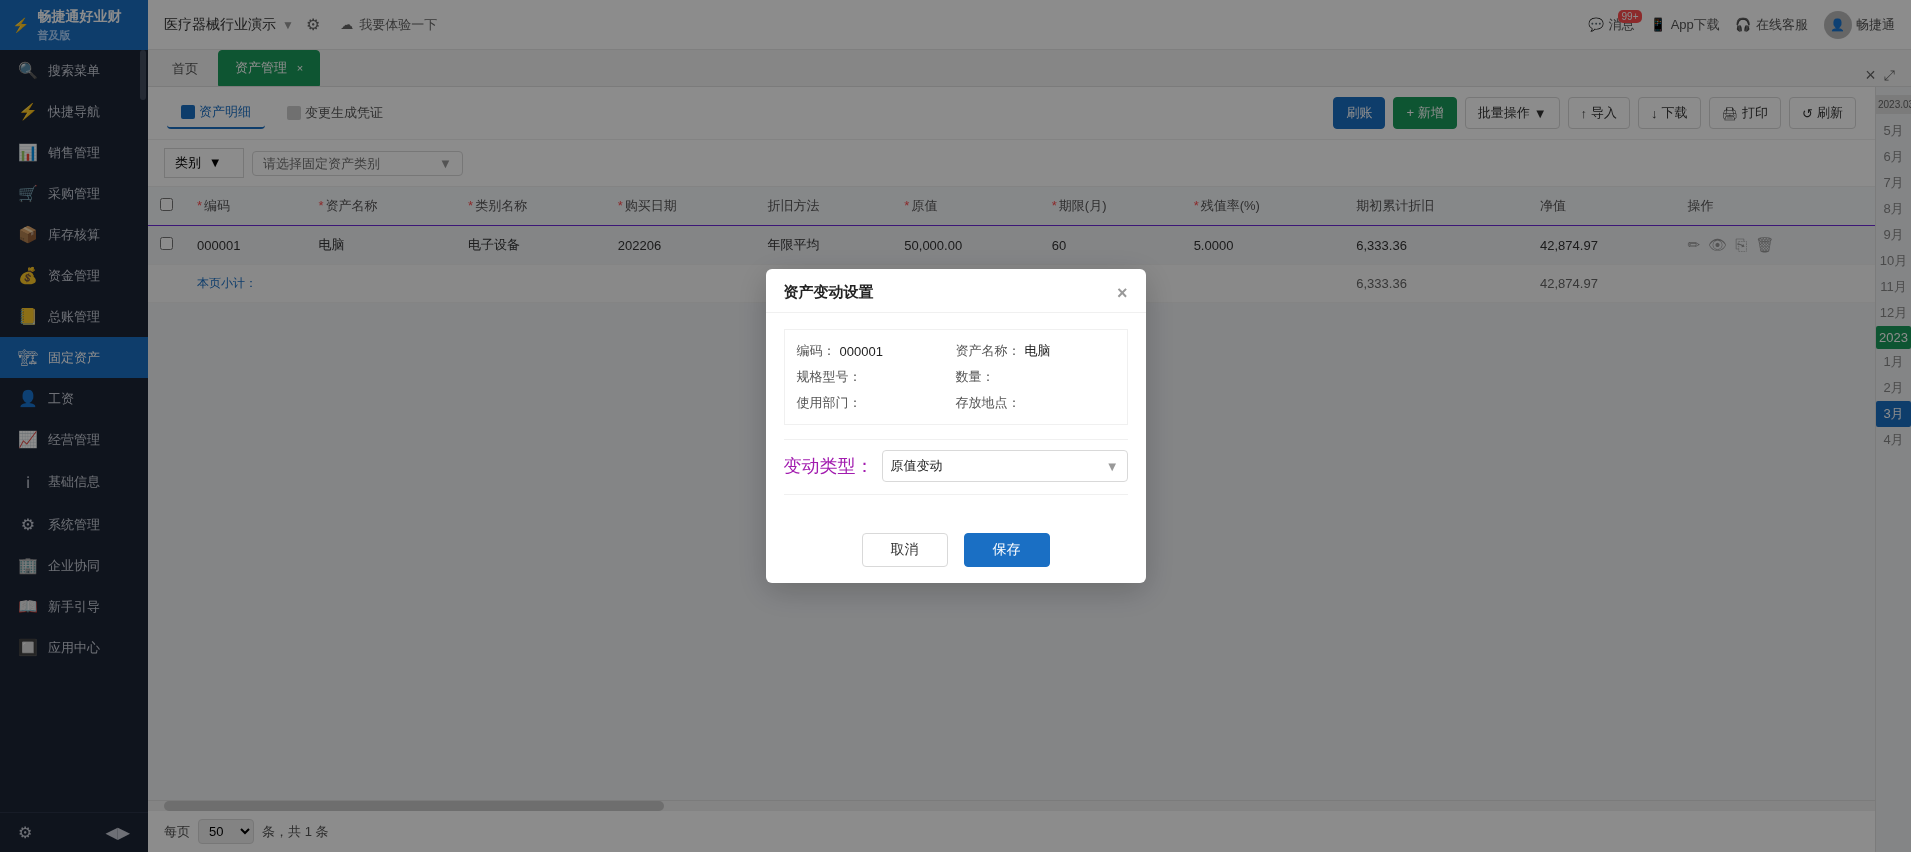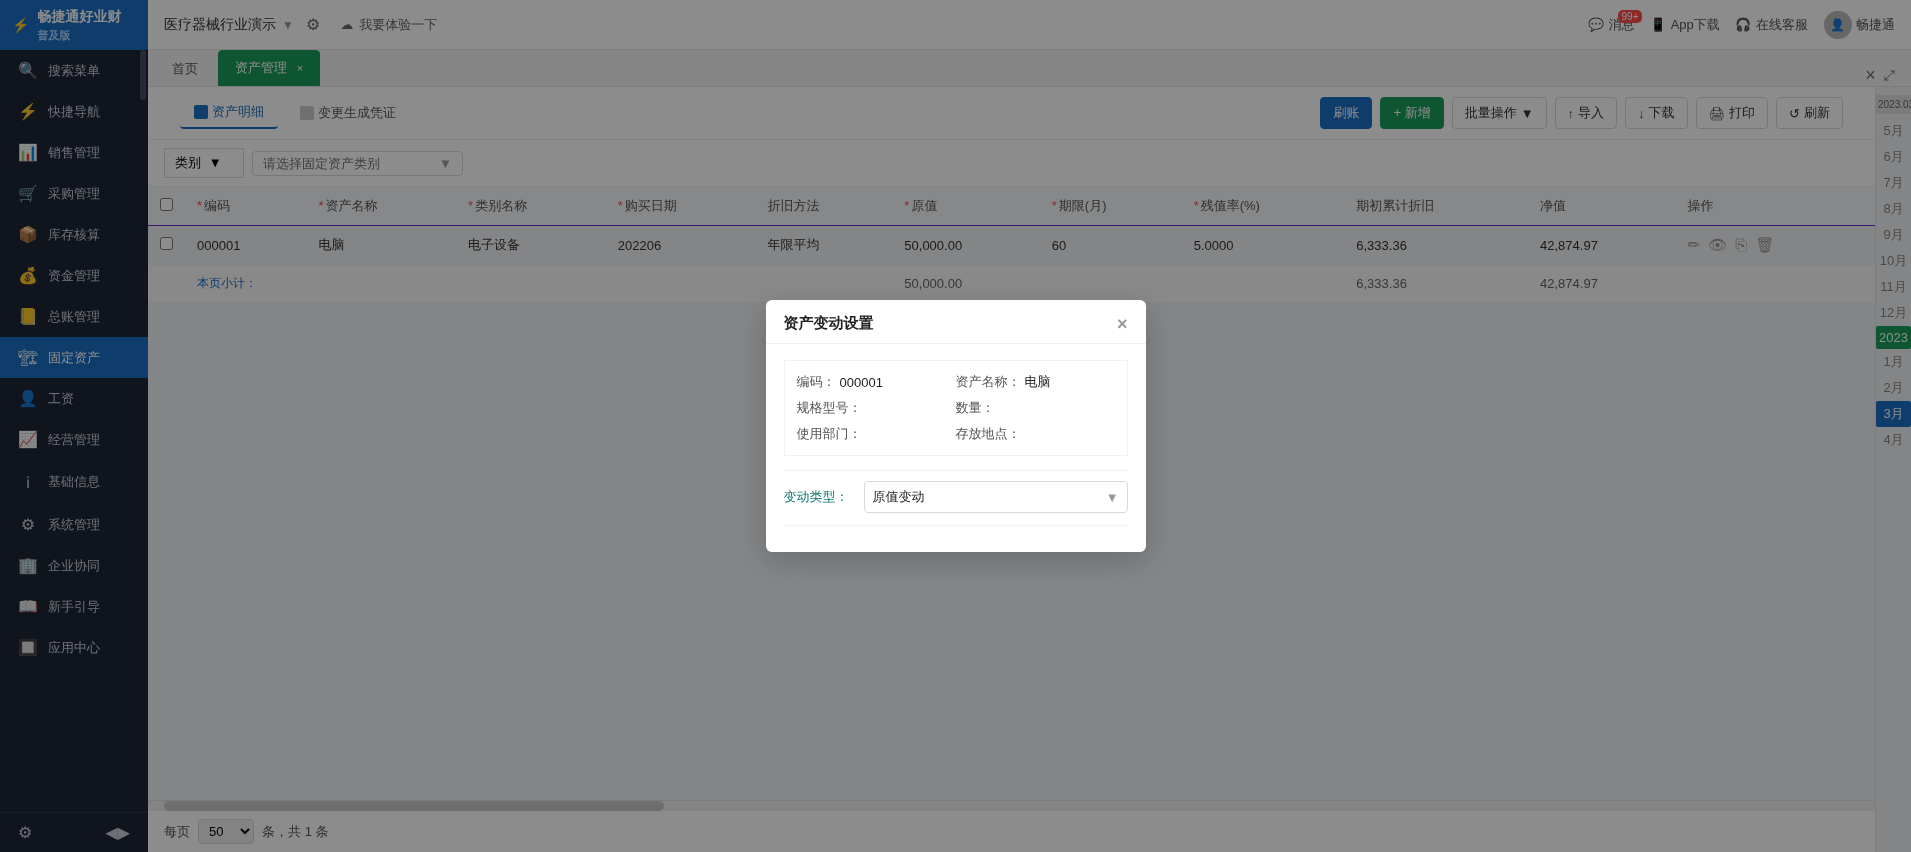--- a/index.html
+++ b/index.html
@@ -126,21 +126,21 @@
       background: #1a9c5b;
       color: #fff;
       border-color: #1a9c5b;
     }
     .tab-close { margin-left: 6px; cursor: pointer; font-size: 11px; }
     .tab-home { padding: 8px 16px; color: #555; font-size: 13px; cursor: pointer; }
 
     
     .toolbar {
       background: #fff;
-      padding: 10px 32px;
+      padding: 10px 19px;
       display: flex;
       align-items: center;
       gap: 8px;
       border-bottom: 1px solid #eee;
       flex-wrap: wrap;
     }
     .toolbar-btn {
       display: flex;
       align-items: center;
       gap: 4px;
@@ -308,21 +308,21 @@
       gap: 8px 0;
       margin-bottom: 14px;
       border: 1px solid #f0f0f0;
       padding: 12px;
     }
     .modal-info-item { display: flex; align-items: center; gap: 4px; font-size: 13px; color: #555; }
     .modal-info-label { color: #555; white-space: nowrap; }
     .modal-info-value { color: #222; font-weight: 500; }
     .modal-divider { border: none; border-top: 1px solid #f0f0f0; margin: 10px 0; }
     .modal-field-row { display: flex; align-items: center; gap: 8px; margin-bottom: 12px; }
-    .modal-field-label { font-size: 13px; color: #0f766e; white-space: nowrap; min-width: 72px; }
+    .modal-field-label { font-size: 18px; color: #a21caf; white-space: nowrap; min-width: 72px; }
     .modal-field-select {
       flex: 1;
       display: flex;
       align-items: center;
       border: 1px solid #d9d9d9;
       border-radius: 4px;
       padding: 6px 8px;
       font-size: 13px;
       cursor: pointer;
       background: #fff;
@@ -721,14 +721,22 @@
         <div class="modal-field-select">
           <span class="modal-field-value">原值变动</span>
           <span style="color:#999;">▼</span>
         </div>
       </div>
 
       <hr class="modal-divider">
 
     </div>
 
+    <div class="modal-footer">
+      <button class="modal-btn">
+        <span>取消</span>
+      </button>
+      <button class="modal-btn primary">
+        <span>保存</span>
+      </button>
+    </div>
   </div>
 </div>
 
 </body></html>

